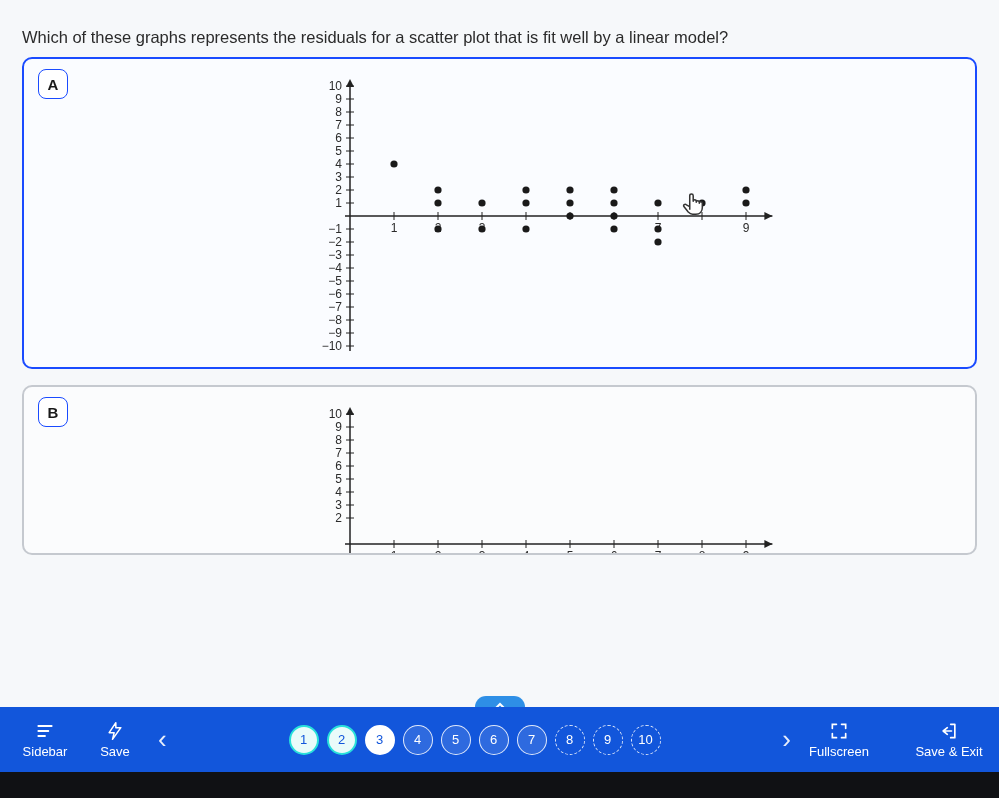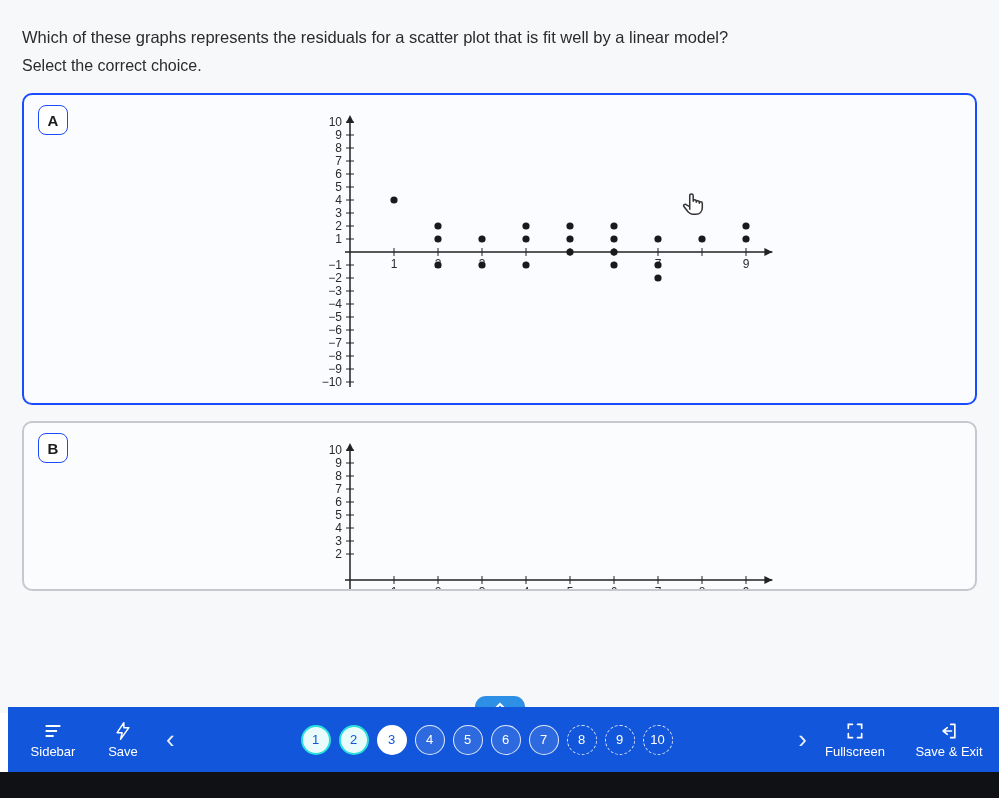--- a/index.html
+++ b/index.html
@@ -47,21 +47,21 @@
     border:1.5px solid #1a4bff;
     border-radius:8px;
     display:flex; align-items:center; justify-content:center;
     font-weight:600; font-size:15px; color:#1a1a1a;
     background:#fff;
   }
   .plot-wrap { display:flex; justify-content:center; }
 
   
   .nav {
-    position:absolute; left:8px; right:0; bottom:26px;
+    position:absolute; left:0; right:0; bottom:26px;
     height:65px;
     background:#1256db;
     display:flex; align-items:center;
     color:#fff;
     font-size:13px;
     padding: 0 10px;
     text-align: center;
   }
   .nav .btn { display:flex; flex-direction:column; align-items:center; justify-content:center; width:70px; gap:3px; cursor:pointer; }
   .nav .btn svg { width:20px; height:20px; stroke:#fff; fill:none; }
@@ -76,39 +76,38 @@
   }
   .pg.solid { border-style:solid; background:rgba(255,255,255,0.12); }
   .pg.active { background:#fff; color:#1256db; border:2px solid #fff; position:relative; }
   .pg.outlinecyan { border:2px solid #29e0da; background:#e9fbfa; color:#0a5; }
   .caret-chip {
     width:50px; height:22px; border-radius:11px;
     background:#2e8fe6; display:flex; align-items:center; justify-content:center;
     position:absolute; left:50%; transform:translateX(-50%); top:-12px;
     color:#fff;
   }
-  .right-btns { display:flex; gap:14px; }
+  .right-btns { display:flex; gap:30px; }
   .right-btns .btn { width:80px; }
 
   .strip { position:absolute; left:0; right:0; bottom:0; height:26px; background:#101114; }
 
   .cursor-hand {
     position:absolute;
     width:26px; height:30px;
     pointer-events:none;
   }
 </style>
 </head>
 <body>
 
 <div class="frame">
 
   <div class="content">
     <div class="q-line1">Which of these graphs represents the residuals for a scatter plot that is fit well by a linear model?</div>
-    <div class="q-line2">Select the correct choice.</div>
 
     <div class="choice selected">
       <div class="letter">A</div>
       <div class="plot-wrap">
         <svg id="plot-a-svg" width="560" height="290">
             <line x1="130" y1="10" x2="130" y2="280" stroke="#222" stroke-width="1.5"></line>
             <path d="M 130 8 l -4 8 l 8 0 z" fill="#222"></path>
             <line x1="125" y1="145" x2="552.4" y2="145" stroke="#222" stroke-width="1.5"></line>
             <path d="M 552.4 145 l -8 -4 l 0 8 z" fill="#222"></path>
             <line x1="126" y1="275" x2="134" y2="275" stroke="#222"></line>

